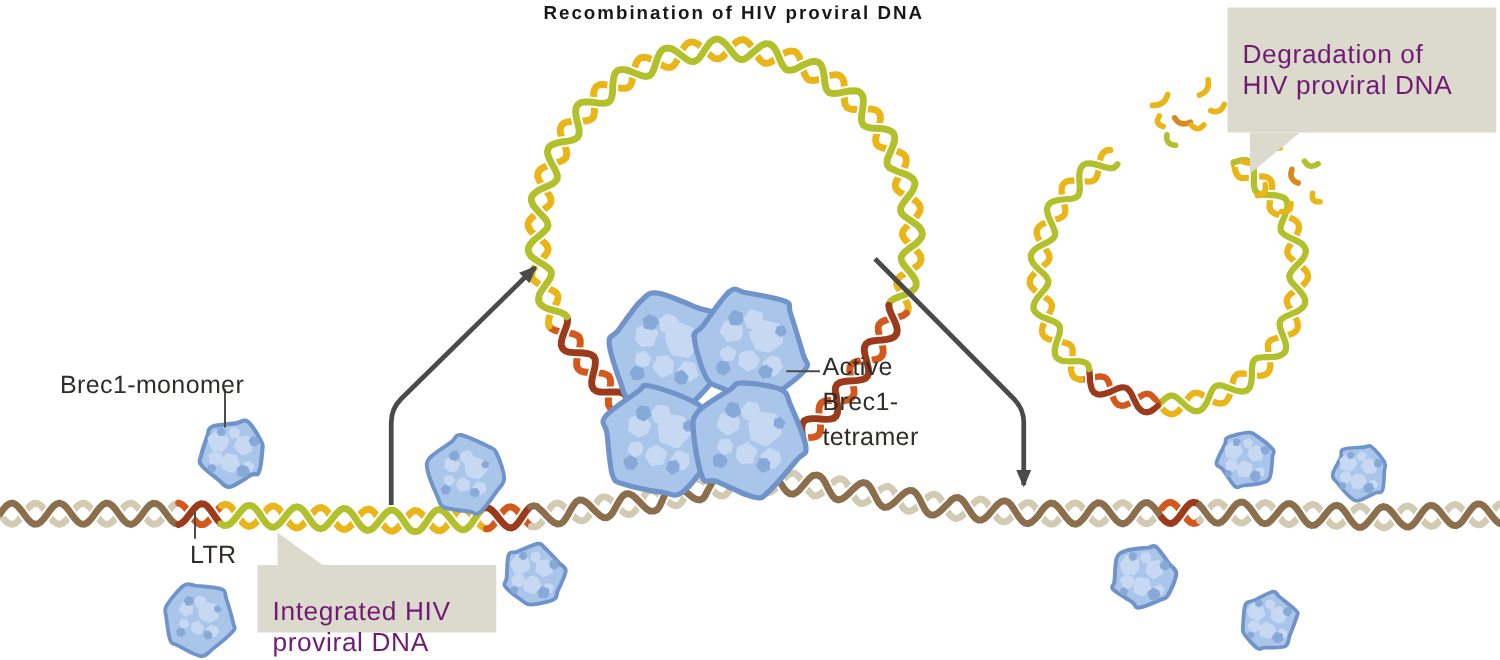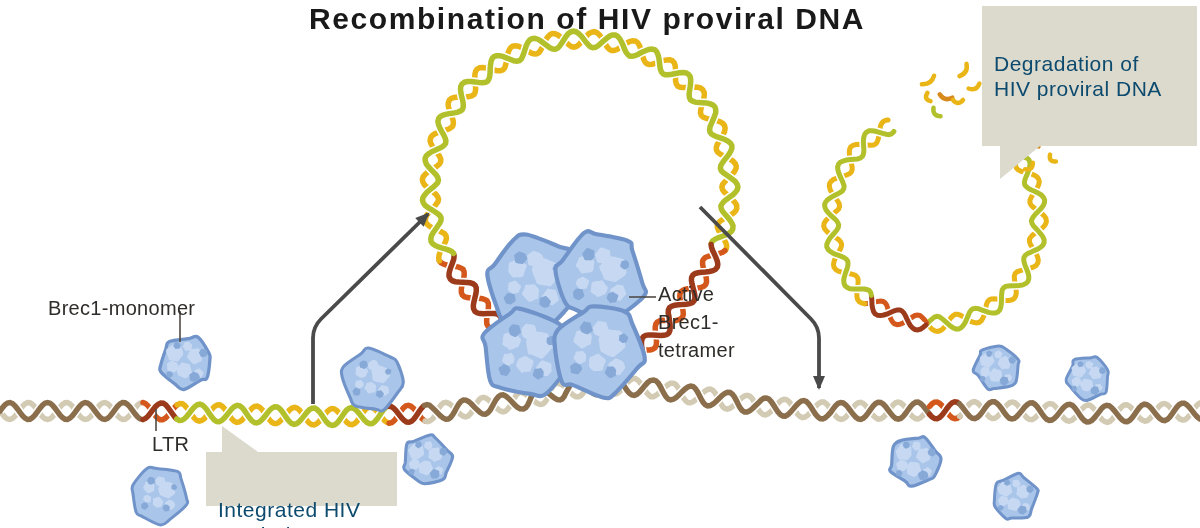--- a/index.html
+++ b/index.html
@@ -4,29 +4,29 @@
 <style>
   html,body{margin:0;padding:0;}
   body{
     width:1200px;height:528px;position:relative;background:#ffffff;
     font-family:"Liberation Sans", sans-serif;overflow:hidden;
     --callout-bg:#dcd9cd; --arrow-col:#4a4a4a; --text-col:#2f2d2a;
   }
   svg.scene{position:absolute;left:0;top:0;width:1200px;height:528px;}
   .title{
     position:absolute;top:2px;left:0;right:26px;text-align:center;
-    font-size:30px;font-weight:bold;letter-spacing:1.6px;color:#191919;
+    font-size:15px;font-weight:bold;letter-spacing:1.6px;color:#191919;
   }
   .lbl{
     position:absolute;color:var(--text-col);font-size:20px;line-height:28px;
     white-space:pre-line;letter-spacing:0.3px;
   }
   .callout{
-    position:absolute;background:var(--callout-bg);color:#0c4a6e;
-    font-size:21px;line-height:25px;padding:20px 12px;white-space:pre-line;
+    position:absolute;background:var(--callout-bg);color:#701a75;
+    font-size:21px;line-height:25px;padding:0 12px;white-space:pre-line;
     letter-spacing:0.5px;box-sizing:border-box;
   }
   .tail{position:absolute;width:0;height:0;}
   .tail-down{left:18px;top:100%;border-top:33px solid var(--callout-bg);border-right:40px solid transparent;}
   .tail-up{left:16px;bottom:100%;border-bottom:26px solid var(--callout-bg);border-right:36px solid transparent;}
 </style>
 </head>
 <body style="--callout-bg: #dcd9cd; --arrow-col: #4a4a4a; --text-col: #2f2d2a;">
 
 <svg class="scene" viewBox="0 0 1200 528">

